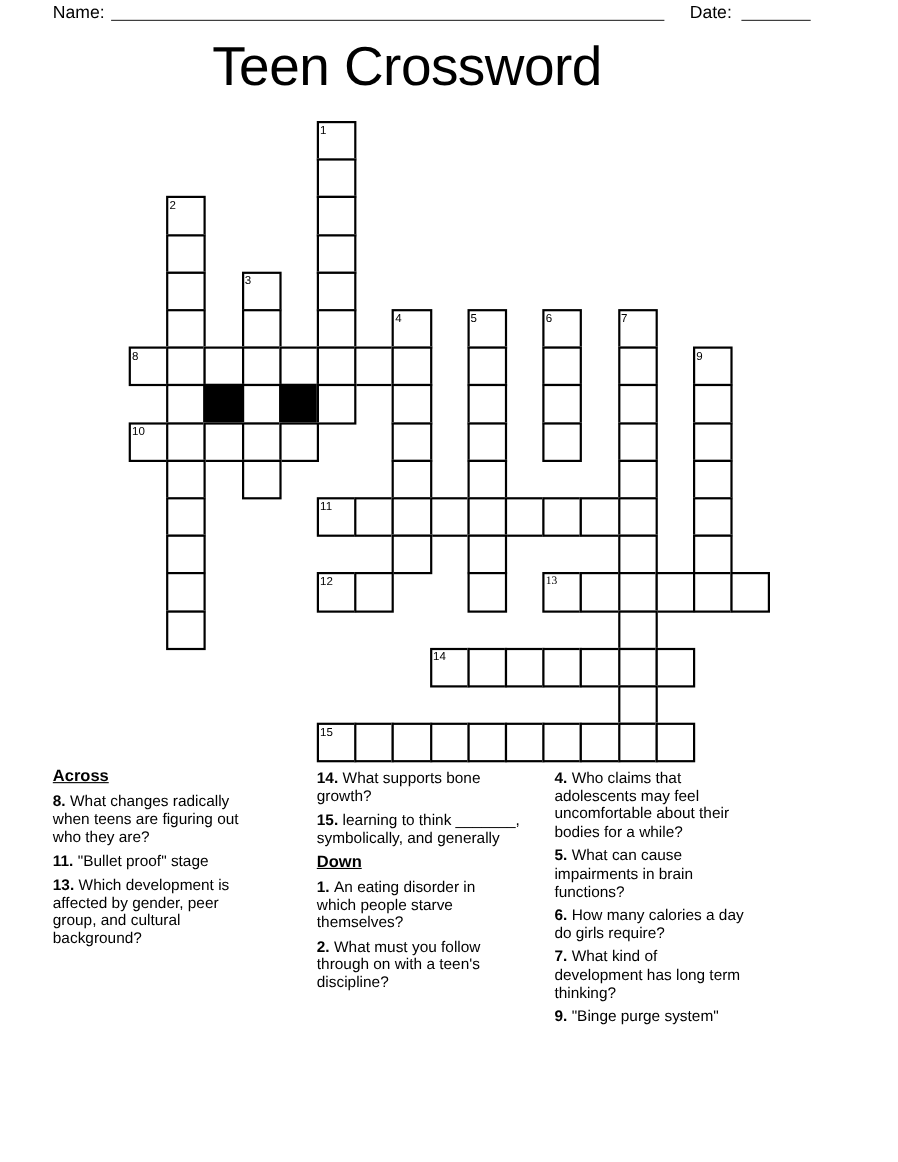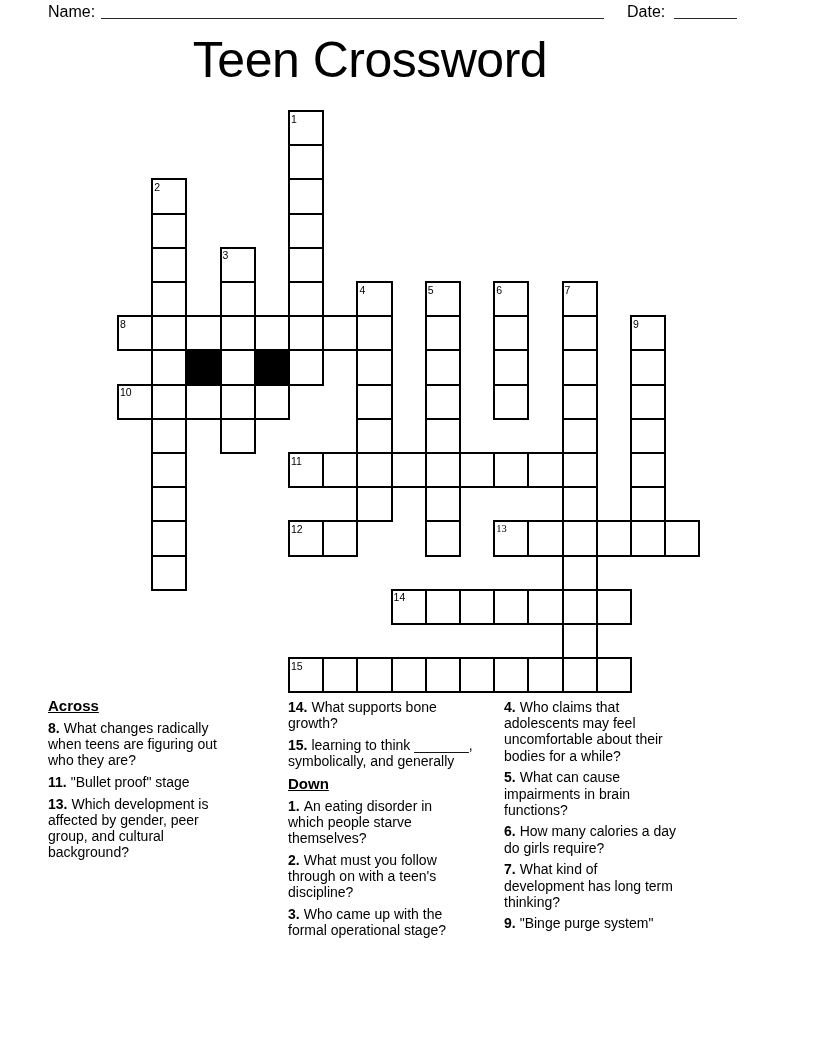--- a/index.html
+++ b/index.html
@@ -186,22 +186,20 @@
 growth?</span></div>
     <div class="clue"><b>15.</b><span class="clue-text">learning to think _______,
 symbolically, and generally</span></div>
     <div class="clue-header">Down</div>
     <div class="clue"><b>1.</b><span class="clue-text">An eating disorder in
 which people starve
 themselves?</span></div>
     <div class="clue"><b>2.</b><span class="clue-text">What must you follow
 through on with a teen's
 discipline?</span></div>
-    <div class="clue"><b>3.</b><span class="clue-text">Who came up with the
-formal operational stage?</span></div>
   </div>
 <div class="clue-col" id="clue-col-2" style="left:504px;top:699px">
     <div class="clue"><b>4.</b><span class="clue-text">Who claims that
 adolescents may feel
 uncomfortable about their
 bodies for a while?</span></div>
     <div class="clue"><b>5.</b><span class="clue-text">What can cause
 impairments in brain
 functions?</span></div>
     <div class="clue"><b>6.</b><span class="clue-text">How many calories a day

